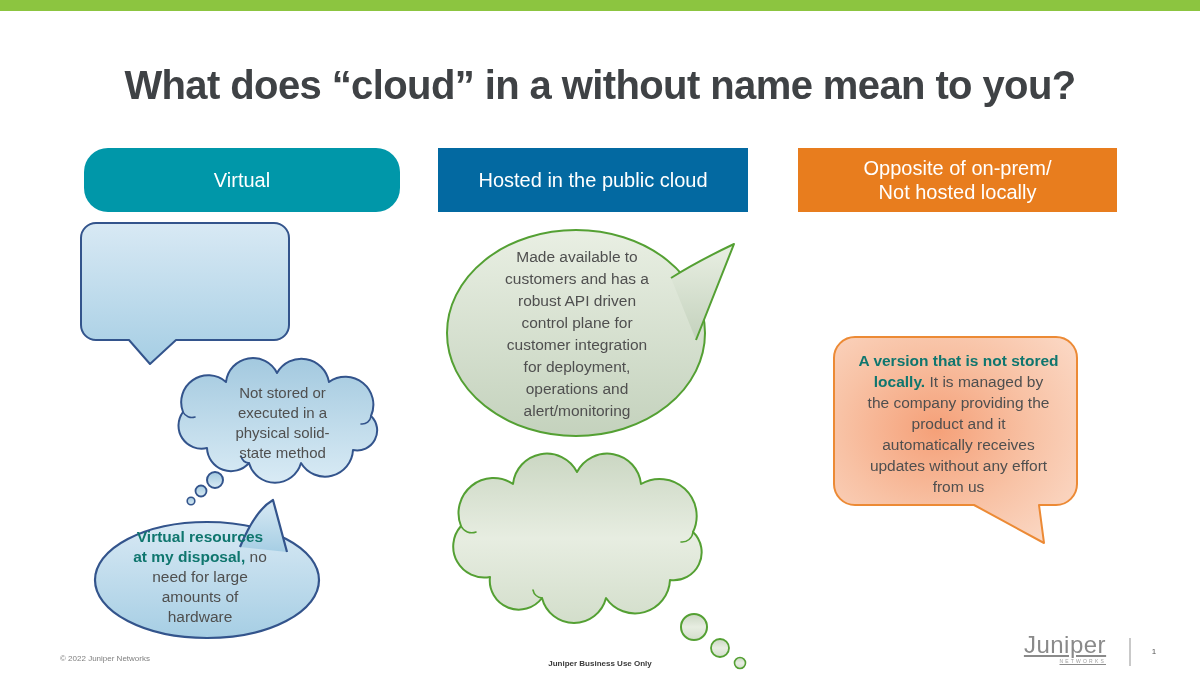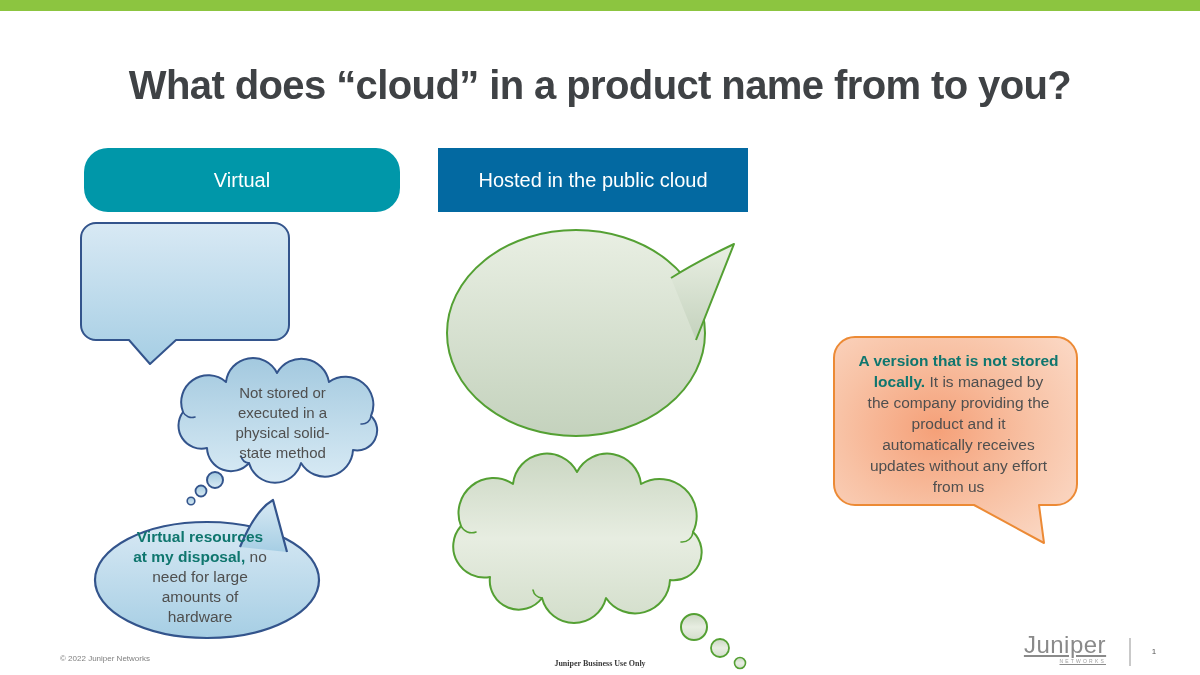--- a/index.html
+++ b/index.html
@@ -15,21 +15,21 @@
   .col-header {
     position:absolute; top:148px; height:64px; display:flex; align-items:center; justify-content:center;
     color:#ffffff; font-size:20px; line-height:24px; text-align:center; white-space:pre-line;
   }
   .bubble-svg { position:absolute; overflow:visible; }
   .btext {
     position:absolute; text-align:center; white-space:pre-line; color:#4F4F4F;
   }
   .btext .b { font-weight:700; color:#0f766e; }
   .footer-copy { position:absolute; left:60px; top:654px; font-size:8px; color:#808080; }
-  .footer-class { position:absolute; left:0; top:659px; width:1200px; text-align:center; font-size:8px; font-weight:600; color:#3A3A3A;font-family:Liberation Serif, serif; }
+  .footer-class { position:absolute; left:0; top:659px; width:1200px; text-align:center; font-size:8px; font-weight:600; color:#3A3A3A; }
   .logo { position:absolute; left:1018px; top:632px; width:94px; color:#8A8A8A;text-decoration:underline; }
   .logo .word { font-size:24px; line-height:26px; text-align:center; letter-spacing:0.5px; }
   .logo .sub { font-size:5px; letter-spacing:2.2px; text-align:right; padding-right:6px; color:#9C9C9C; }
   .footer-divider { position:absolute; left:1129px; top:638px; width:1.5px; height:28px; background:#C9C9C9; }
   .footer-page { position:absolute; left:1146px; top:647px; width:16px; text-align:center; font-size:8px; color:#555555; }
 </style>
 </head>
 <body>
 
 <div class="slide">
@@ -56,27 +56,31 @@
       <radialGradient id="gPeach" cx="42%" cy="45%" r="72%">
         <stop offset="0%" stop-color="#F5A078"></stop>
           <stop offset="55%" stop-color="#F8C2A5"></stop>
           <stop offset="100%" stop-color="#FBD9C6"></stop>
       </radialGradient>
     </defs>
   </svg>
 
   <div class="topbar" style="background-color: rgb(140, 197, 64);"></div>
 
-  <div class="title">What does “cloud” in a product name from to you?</div>
+  <div class="title">What does “cloud” in a without name mean to you?</div>
 
   <div class="col-header" style="left: 84px; width: 316px; background-color: rgb(0, 151, 169); border-radius: 24px;">
     <span>Virtual</span>
   </div>
   <div class="col-header" style="left: 438px; width: 310px; background-color: #0369a1;">
     <span>Hosted in the public cloud</span>
+  </div>
+  <div class="col-header" style="left: 798px; width: 319px; background-color: rgb(232, 125, 30);">
+    <span>Opposite of on-prem/
+Not hosted locally</span>
   </div>
 
   <svg class="bubble-svg" style="left:80px;top:222px;" width="215" height="148" viewBox="0 0 215 148">
     <path d="M 16,1 H 194 A 15,15 0 0 1 209,16 V 103 A 15,15 0 0 1 194,118 H 96 L 70,142 L 49,118 H 16 A 15,15 0 0 1 1,103 V 16 A 15,15 0 0 1 16,1 Z" fill="url(#gBlue)" stroke="#33548C" stroke-width="2" stroke-linejoin="round"></path>
   </svg>
 
   <svg class="bubble-svg" style="left:160px;top:352px;" width="250" height="165" viewBox="0 0 250 165">
     <path d="M 47,96 A 23,23 0 0 1 23,60 A 27,27 0 0 1 66,30 A 27,27 0 0 1 117,21 A 28,28 0 0 1 169,30 A 28,28 0 0 1 211,64 A 20,20 0 0 1 193,98 A 28,28 0 0 1 141,111 A 27,27 0 0 1 89,111 A 24,24 0 0 1 47,96 Z" fill="url(#gBlueCloud)" stroke="#33548C" stroke-width="2" stroke-linejoin="round"></path>
     <path d="M 23,60 a 10,10 0 0 0 12,5 M 211,64 a 9,9 0 0 1 -10,8 M 89,111 a 9,9 0 0 1 -8,-7" fill="none" stroke="#33548C" stroke-width="1.6" stroke-linecap="round"></path>
     <circle cx="55" cy="128" r="8" fill="url(#gBlueCloud)" stroke="#33548C" stroke-width="2"></circle>
@@ -95,20 +99,28 @@
   <div class="btext" style="left:100px;top:527px;width:200px;font-size:15.5px;line-height:20px;"><span class="b">Virtual resources
 at my disposal,</span><span> no
 need for large
 amounts of
 hardware</span></div>
 
   <svg class="bubble-svg" style="left:445px;top:228px;" width="305" height="215" viewBox="0 0 305 215">
     <ellipse cx="131" cy="105" rx="129" ry="103" fill="url(#gGreen)" stroke="#54A033" stroke-width="2"></ellipse>
     <path d="M 226,50 C 245,38 270,25 289,16 L 251,112" fill="url(#gGreen)" stroke="#54A033" stroke-width="2" stroke-linejoin="round"></path>
   </svg>
+  <div class="btext" style="left:462px;top:246px;width:230px;font-size:15.5px;line-height:22px;">Made available to
+customers and has a
+robust API driven
+control plane for
+customer integration
+for deployment,
+operations and
+alert/monitoring</div>
 
   <svg class="bubble-svg" style="left:432px;top:442px;" width="320" height="235" viewBox="0 0 320 235">
     <path d="M 58,135 A 31,31 0 0 1 29,84 A 35,35 0 0 1 81,42 A 34,34 0 0 1 145,30 A 34,34 0 0 1 209,42 A 37,37 0 0 1 261,90 A 28,28 0 0 1 238,138 A 35,35 0 0 1 174,156 A 33,33 0 0 1 110,156 A 29,29 0 0 1 58,135 Z" fill="url(#gGreenCloud)" stroke="#54A033" stroke-width="2" stroke-linejoin="round"></path>
     <path d="M 29,84 a 12,12 0 0 0 15,6 M 261,90 a 11,11 0 0 1 -12,10 M 110,156 a 10,10 0 0 1 -9,-8" fill="none" stroke="#54A033" stroke-width="1.6" stroke-linecap="round"></path>
     <circle cx="262" cy="185" r="13" fill="url(#gGreenCloud)" stroke="#54A033" stroke-width="2"></circle>
     <circle cx="288" cy="206" r="9" fill="url(#gGreenCloud)" stroke="#54A033" stroke-width="1.8"></circle>
     <circle cx="308" cy="221" r="5.5" fill="url(#gGreenCloud)" stroke="#54A033" stroke-width="1.6"></circle>
   </svg>
 
   <svg class="bubble-svg" style="left:833px;top:336px;" width="252" height="215" viewBox="0 0 252 215">

